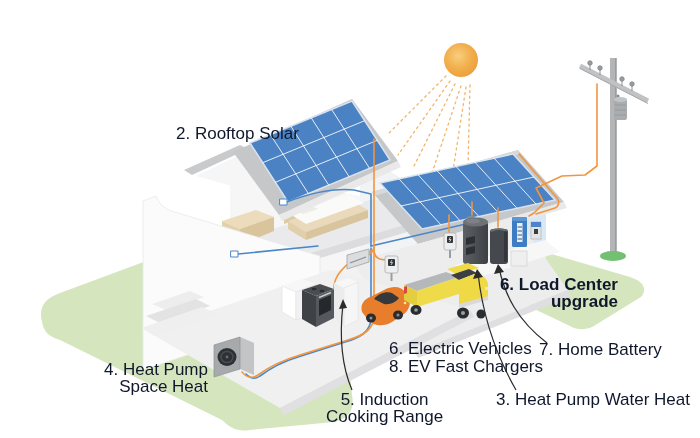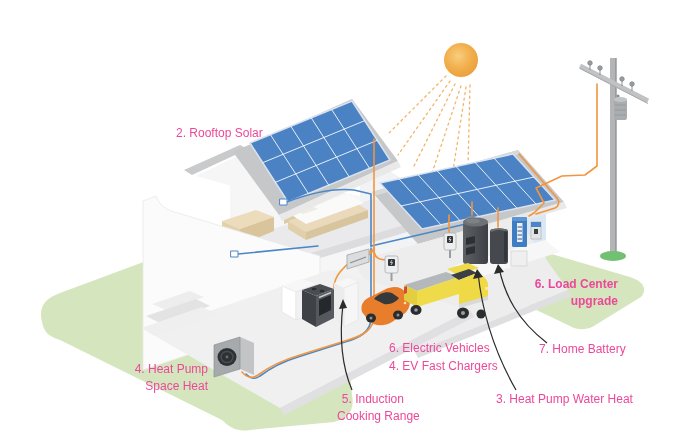--- a/index.html
+++ b/index.html
@@ -1,20 +1,20 @@
 <!DOCTYPE html>
 <html><head>
 <meta charset="utf-8">
 <style>
   html,body{margin:0;padding:0;background:#fff;}
   .stage{position:relative;width:700px;height:438px;background:#fff;overflow:hidden;
          font-family:"Liberation Sans",sans-serif;}
   .stage svg{position:absolute;left:0;top:0;}
-  .lbl{position:absolute;font-size:12px;line-height:17px;color:#ec4899;white-space:nowrap;}
-  .lbl .indent{margin-left:11px;display:block;}
+  .lbl{position:absolute;font-size:17px;line-height:17px;color:#0f172a;white-space:nowrap;}
+  .lbl .indent{display:block;}
   .ra{text-align:right;}
 </style>
 </head>
 <body>
 
 <div class="stage">
 
 <svg width="700" height="438" viewBox="0 0 700 438">
   <defs>
     <radialGradient id="sunG" cx="42%" cy="38%" r="65%">
@@ -274,21 +274,21 @@
     <polygon points="494,274 498,264 504,272" fill="#2B2B2B" stroke="none"></polygon>
     <path d="M516,390 C492,348 482,310 478,273"></path>
     <polygon points="473,279 477,269 483,277" fill="#2B2B2B" stroke="none"></polygon>
   </g>
 </svg>
 
 <div class="lbl" style="left:176px;top:125px;">2. Rooftop Solar</div>
 
 <div class="lbl" style="left:389px;top:340px;">6. Electric Vehicles</div>
 
-<div class="lbl" style="left:389px;top:358px;">4. EV Fast Chargers</div>
+<div class="lbl" style="left:389px;top:358px;">8. EV Fast Chargers</div>
 
 <div class="lbl ra" style="right:492px;top:361px;text-align:right;">
   <span>4. Heat Pump</span><br>
   <span>Space Heat</span>
 </div>
 
 <div class="lbl" style="left:326px;top:391px;text-align:center;">
   <span>5. Induction</span>
   <span class="indent">Cooking Range</span>
 </div>

